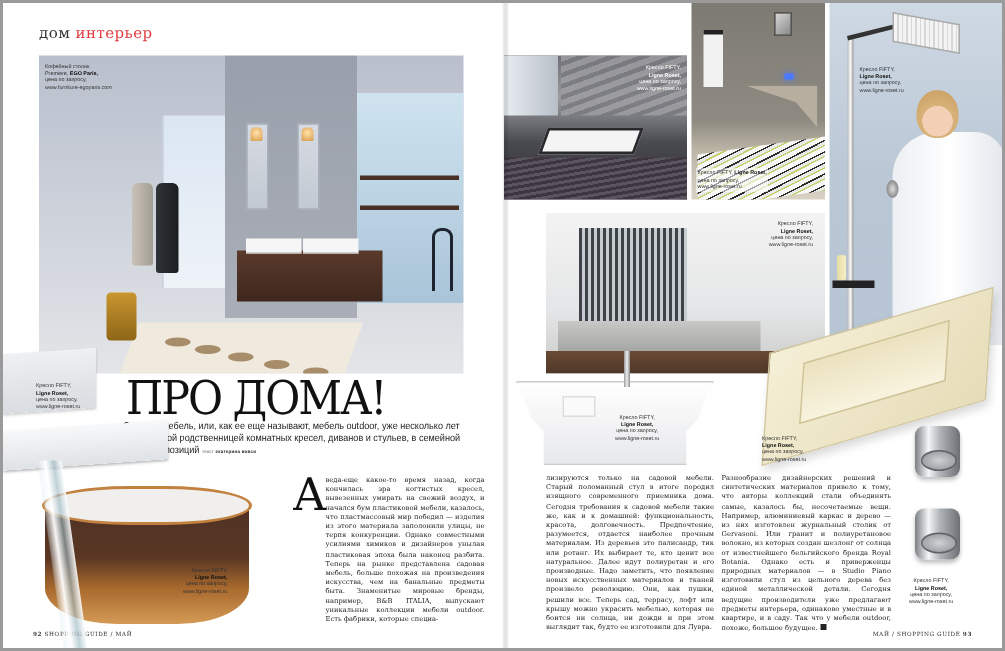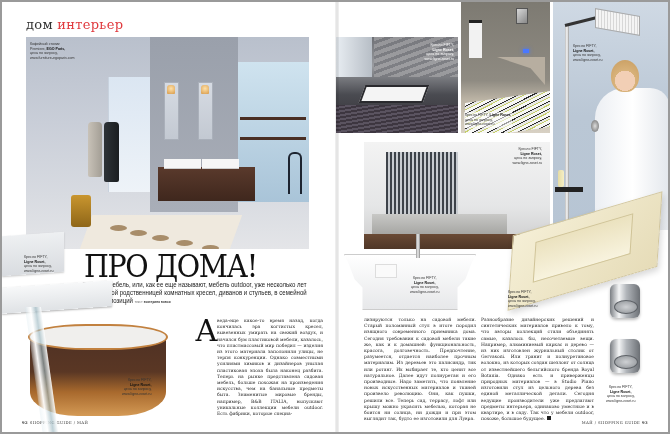--- a/index.html
+++ b/index.html
@@ -3,21 +3,21 @@
 <meta charset="utf-8">
 <style>
   * { box-sizing: border-box; margin: 0; padding: 0; }
   html, body { width: 670px; height: 434px; overflow: hidden; background: #8c8c8c; }
   body { position: relative; font-family: "DejaVu Serif", serif; }
 
   .spread { position: absolute; left: 0; top: 0; width: 670px; height: 434px; background: #ffffff; border: 2px solid #9a9a9a; overflow: hidden; }
   .gutter { position: absolute; left: 333px; top: 0; width: 4px; height: 434px; background: linear-gradient(90deg, rgba(0,0,0,0.05), rgba(0,0,0,0.12), rgba(0,0,0,0.05)); z-index: 5; }
 
   
-  .section-label { position: absolute; left: 24px; top: 15px; font-size: 13px; letter-spacing: 0.3px; color: #333; font-family: "DejaVu Serif", serif; text-align: right; }
+  .section-label { position: absolute; left: 24px; top: 15px; font-size: 10px; letter-spacing: 0.3px; color: #333; font-family: "DejaVu Serif", serif; text-align: right; }
   .section-label .accent { color: #e03a3e; }
 
   
   .photo { position: absolute; overflow: hidden; }
   .caption { position: absolute; font-family: "Liberation Sans", sans-serif; font-size: 3.6px; line-height: 4.6px; color: #333; }
   .caption b { font-weight: bold; color: #111; }
 
   
   .ph-main { left: 24px; top: 35px; width: 283px; height: 212px; background: linear-gradient(180deg, #b9c0cc 0%, #c9ced8 40%, #d8dbe1 75%, #e4e5e8 100%); }
   .ph-main .wall-center { position: absolute; left: 124px; top: 0; width: 88px; height: 175px; background: linear-gradient(180deg, #9aa0ab, #a9aeb8); }

